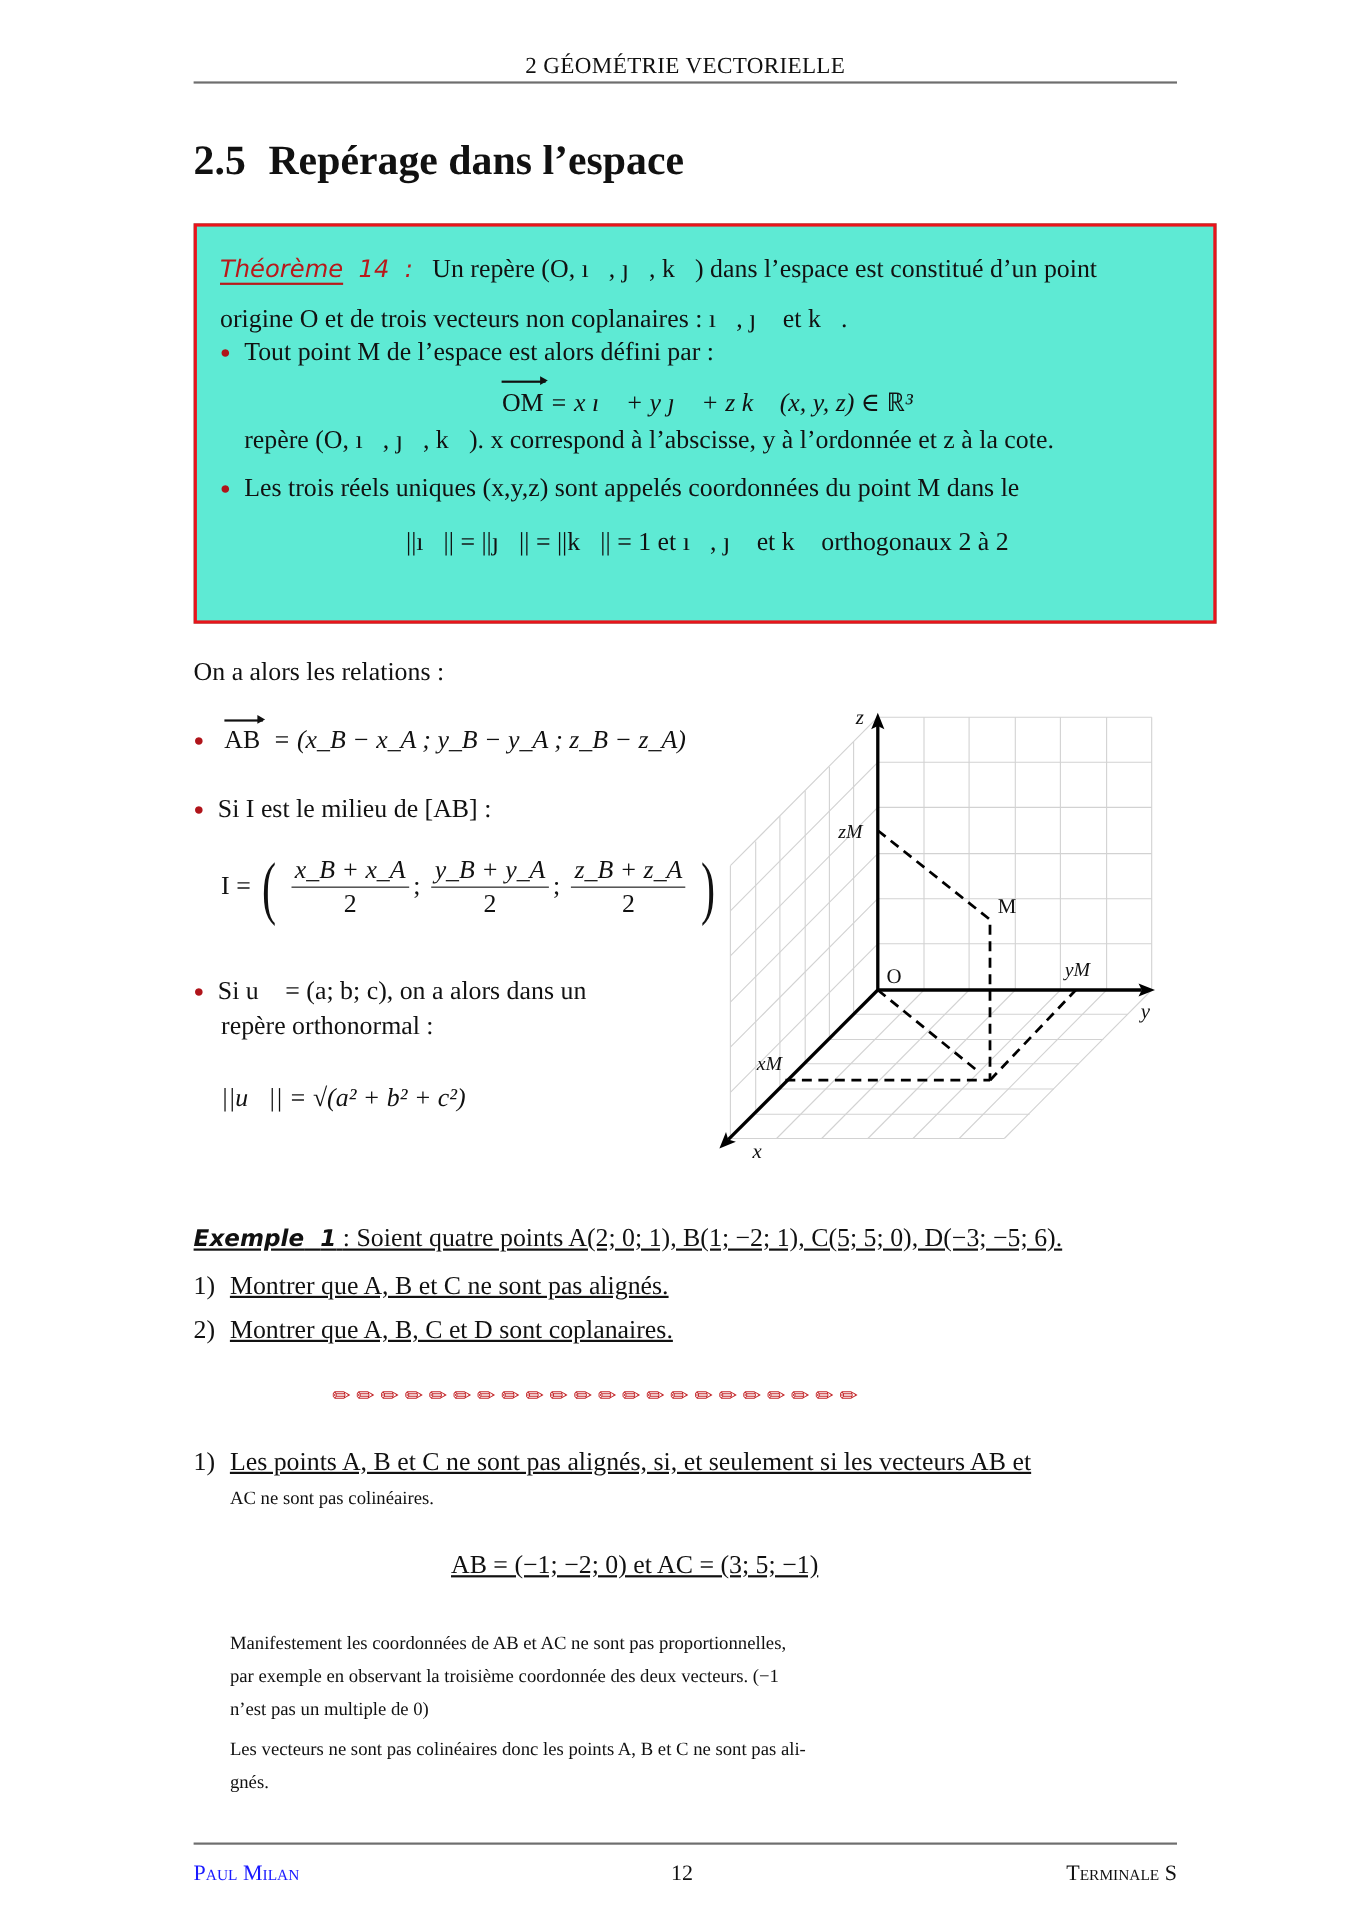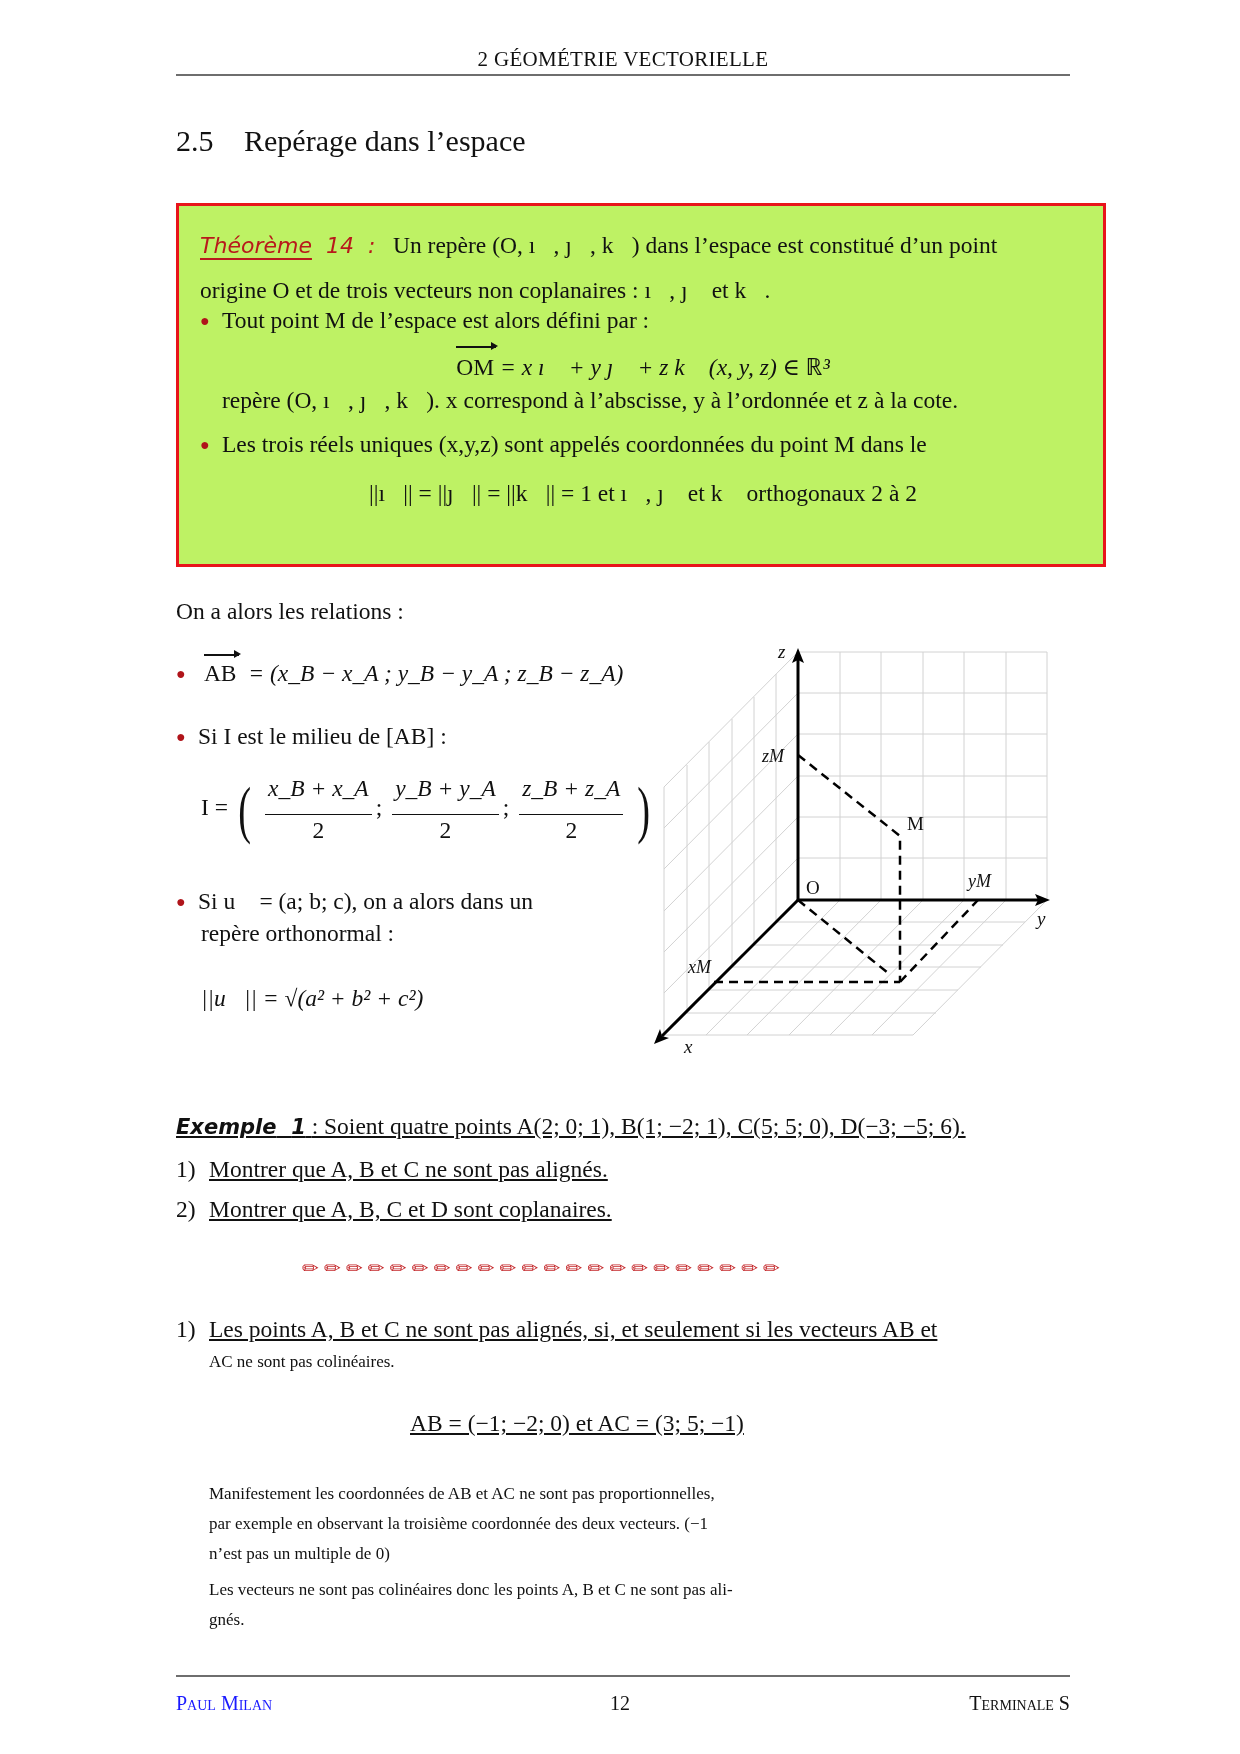--- a/index.html
+++ b/index.html
@@ -1,41 +1,41 @@
 <!DOCTYPE html>
 <html><head>
 <meta charset="utf-8">
 <style>
   html, body { margin: 0; padding: 0; background: #ffffff; }
   body { width: 1240px; height: 1754px; position: relative; overflow: hidden;
          font-family: "Liberation Serif", "DejaVu Serif", serif; color: #111; }
   .abs { position: absolute; }
   .running-head { left: 176px; top: 47px; width: 894px; text-align: center; font-size: 21px; letter-spacing: 0.3px; }
   .head-rule { left: 176px; top: 74px; width: 894px; height: 2px; background: #6e6e6e; }
-  .section-title { left: 176px; top: 124px; font-size: 30px; font-weight: normal; }
+  .section-title { left: 176px; top: 124px; font-size: 38px; font-weight: bold; }
   .section-title .num { display: inline-block; width: 68px; }
   .thm-box { left: 176px; top: 203px; width: 930px; height: 364px; box-sizing: border-box;
-             border: 3px solid #e8141b; background: #bef264; }
+             border: 3px solid #e8141b; background: #5eead4; }
   .thm-inner { position: absolute; left: 21px; top: 20px; width: 886px; font-size: 23.5px; line-height: 30px; }
   .thm-label { font-family: "DejaVu Sans", sans-serif; font-size: 22px; color: #b8191b; font-style: italic; }
   .thm-label .u { text-decoration: underline; text-decoration-thickness: 1.5px; text-underline-offset: 5px; }
   .thm-line { white-space: nowrap; }
   .bullet { color: #b0141a; display: inline-block; width: 22px; font-size: 16px; vertical-align: 2px; }
   .indent { padding-left: 22px; }
   .center { text-align: center; }
   .vec { position: relative; display: inline-block; }
   .vec::before { content: ""; position: absolute; left: 0; right: -2px; top: -6px; height: 1.5px; background: #111; }
   .vec::after { content: ""; position: absolute; right: -4px; top: -10px; width: 0; height: 0;
                 border-left: 7px solid #111; border-top: 4.5px solid transparent; border-bottom: 4.5px solid transparent; }
   i { font-style: italic; }
   .body-text { font-size: 23.5px; }
   .rel-intro { left: 176px; top: 598px; }
   .rel-item { left: 176px; font-size: 23.5px; white-space: nowrap; }
   .frac { display: inline-block; vertical-align: middle; text-align: center; margin: 0 4px; }
-  .frac .n { display: block; border-bottom: 1.5px solid #111; padding: 0 3px 12px; }
+  .frac .n { display: block; border-bottom: 1.5px solid #111; padding: 0 3px 1px; }
   .frac .d { display: block; padding-top: 2px; }
   .bigparen { font-size: 64px; font-weight: 200; vertical-align: middle; line-height: 1; display: inline-block; transform: scaleX(0.6); }
   .figure { left: 640px; top: 630px; width: 440px; height: 440px; }
   .ex-label { font-family: "DejaVu Sans", sans-serif; font-weight: bold; font-size: 21px; font-style: italic; }
   .list-num { display: inline-block; width: 33px; }
   .pencils { left: 302px; top: 1256px; color: #c4282b; font-size: 20px; letter-spacing: 5.2px; white-space: nowrap; }
   .sol { left: 176px; font-size: 23.5px; white-space: nowrap; text-decoration: underline; }
   .sol-indent { left: 209px; font-size: 17px; white-space: nowrap; }
   .foot-rule { left: 176px; top: 1675px; width: 894px; height: 2px; background: #6e6e6e; }
   .footer { top: 1692px; font-size: 20px; }

